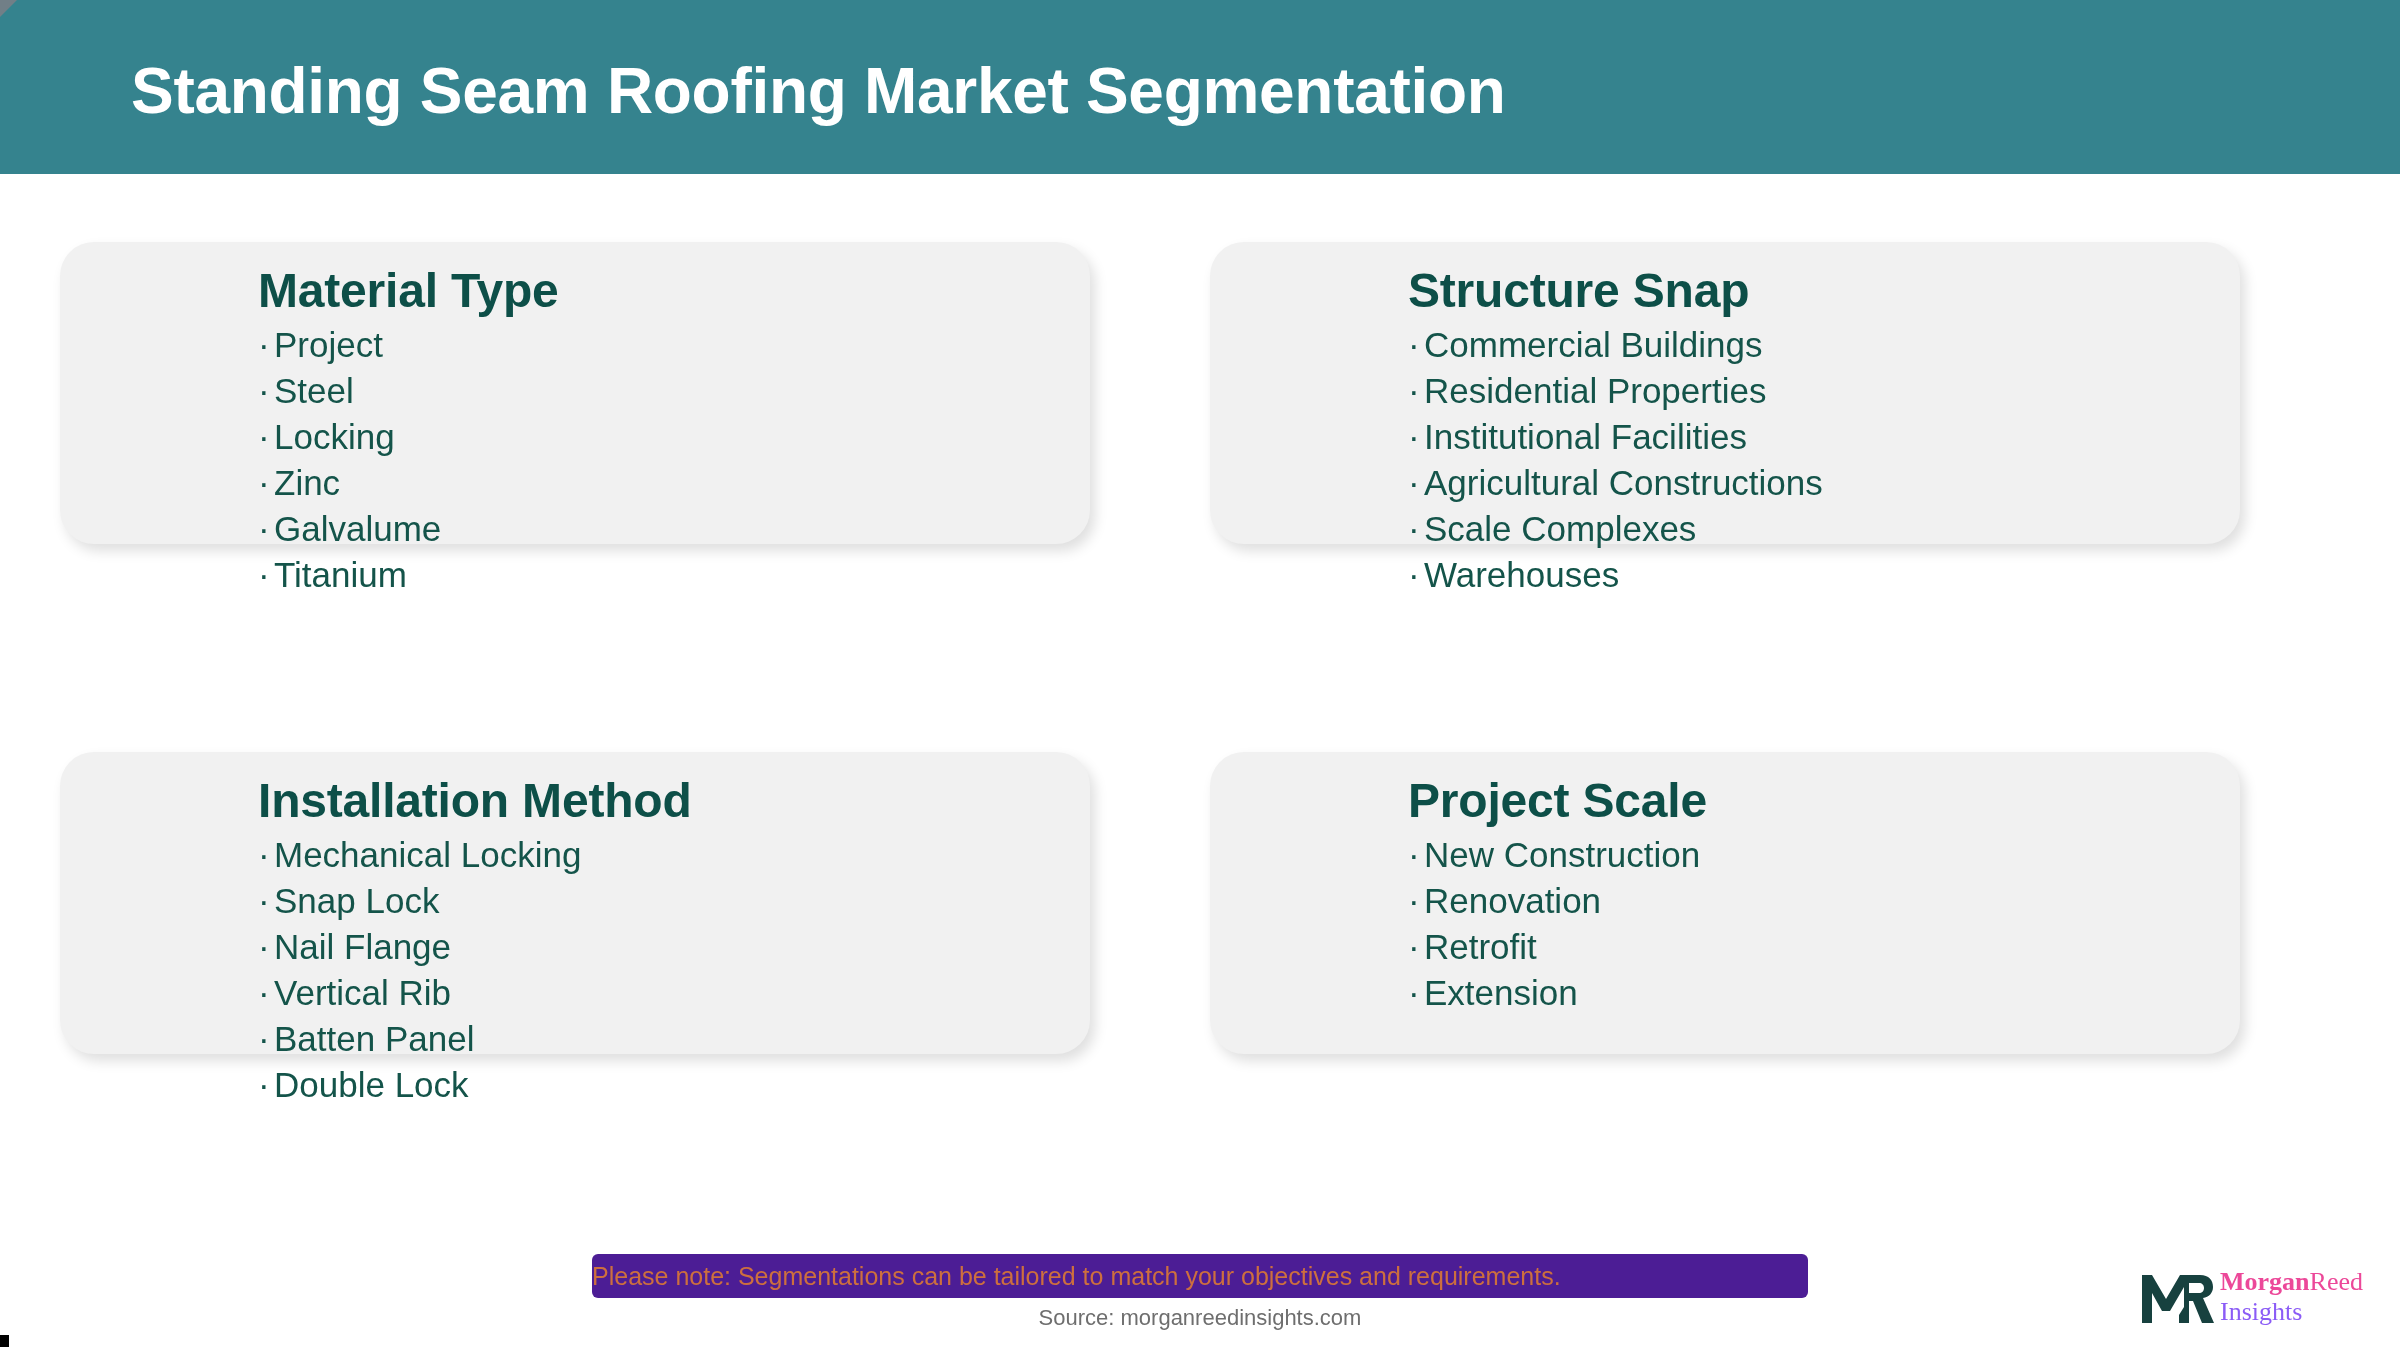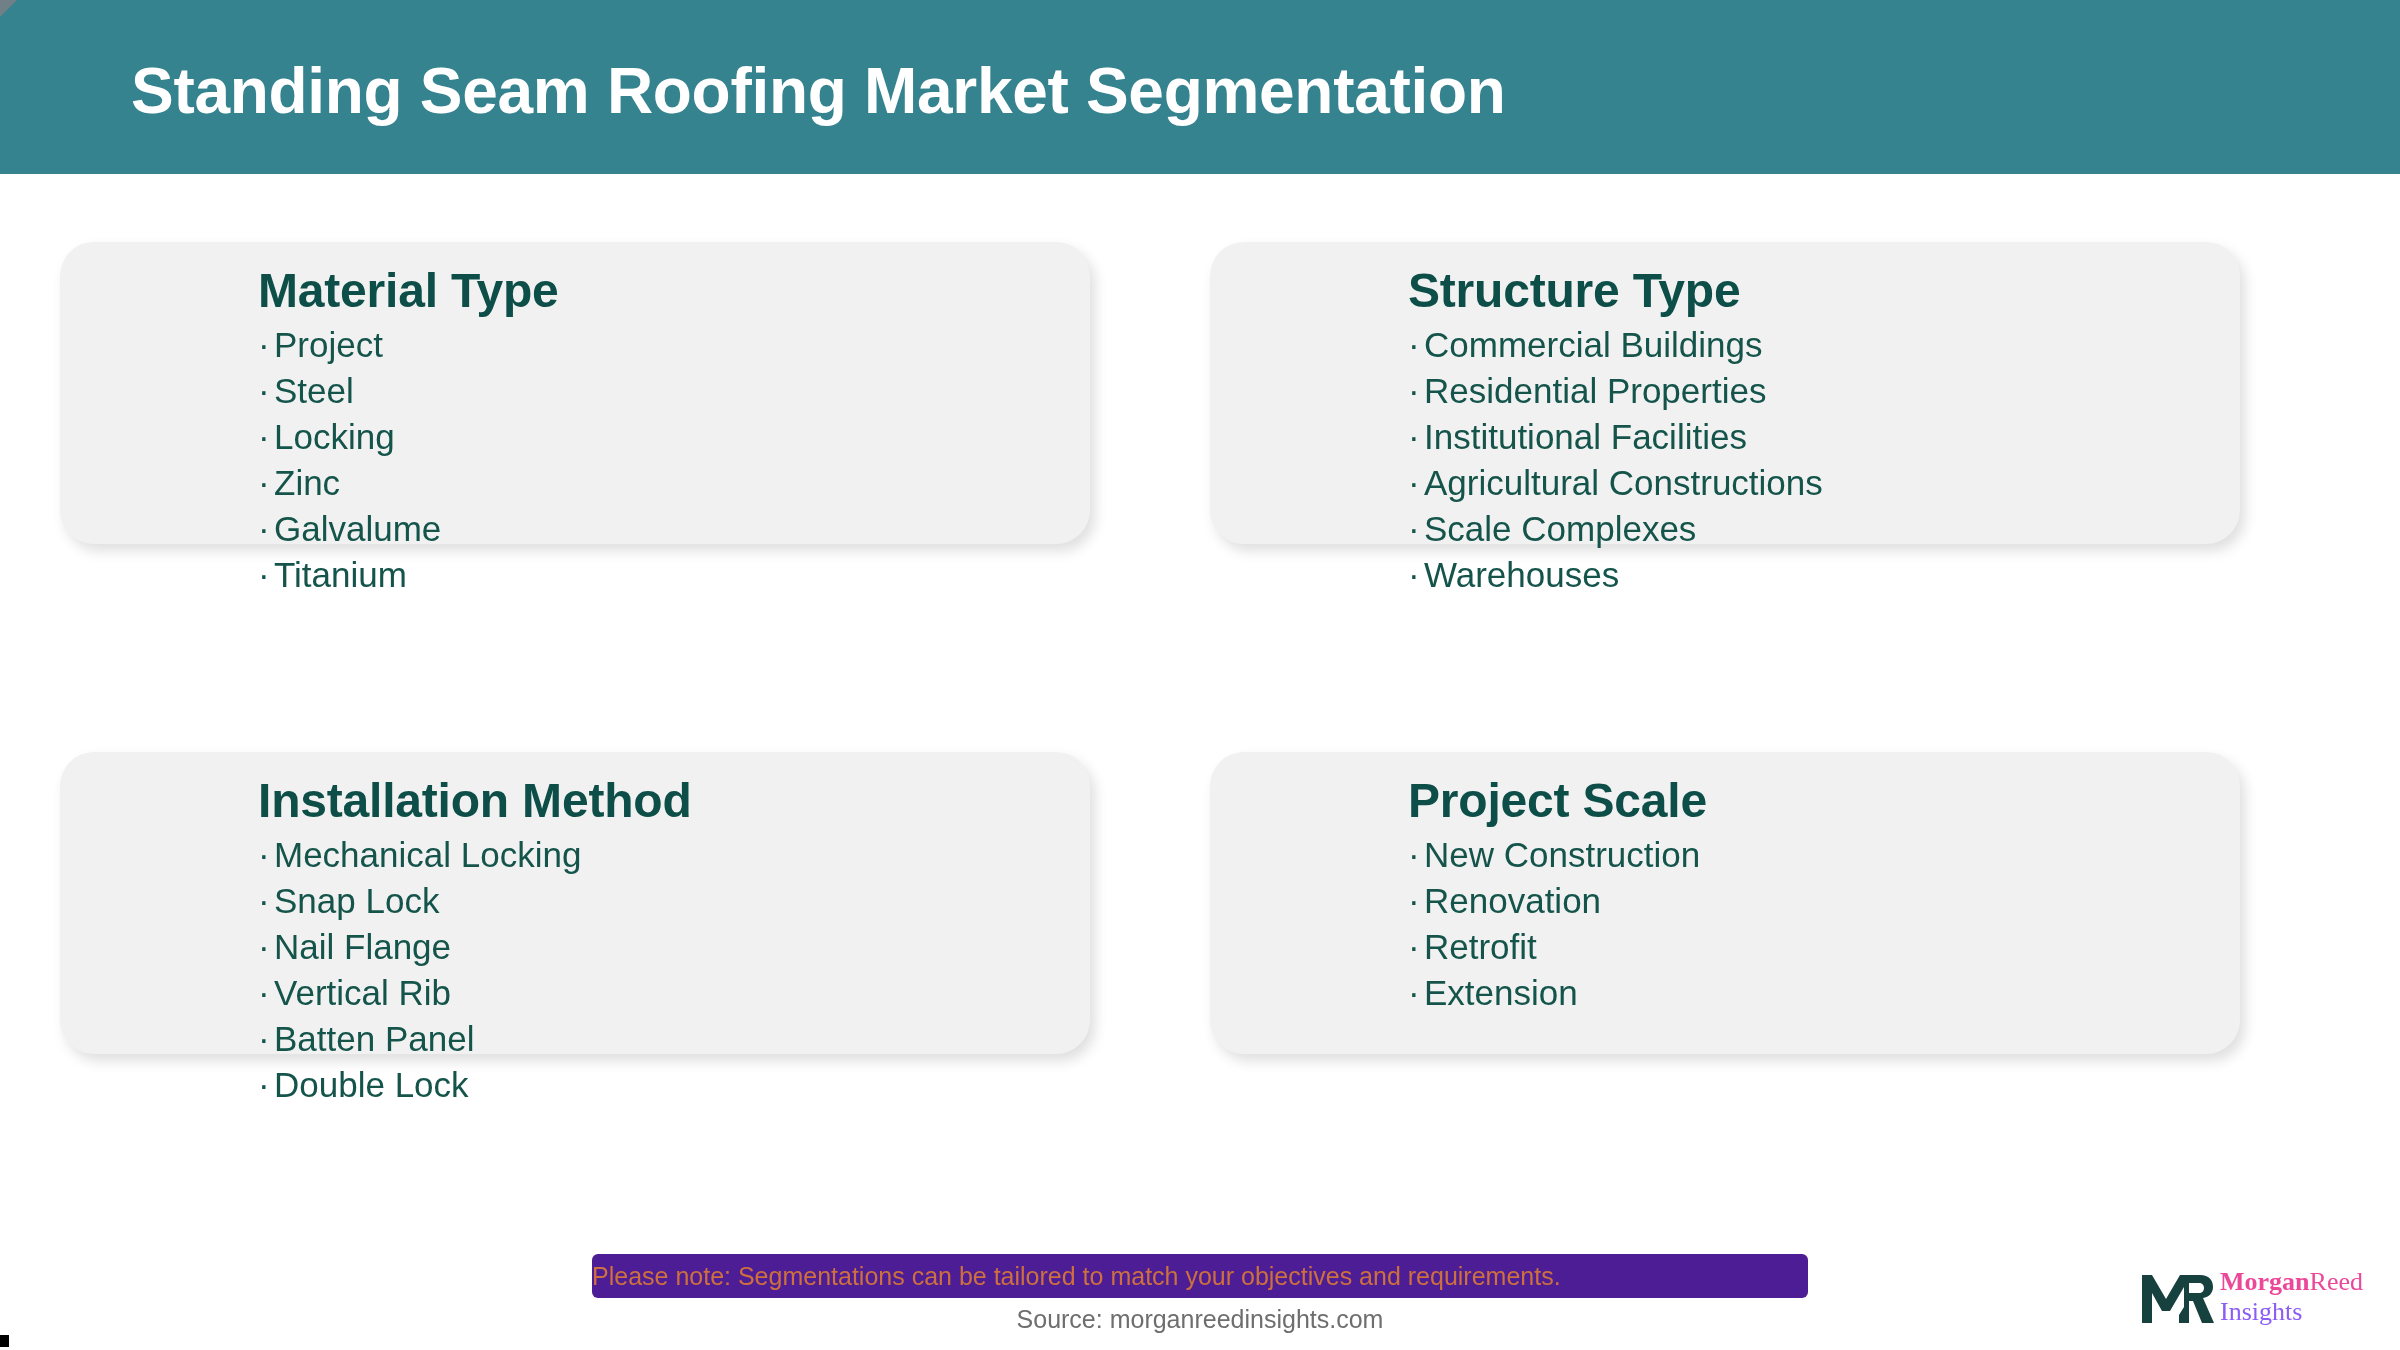--- a/index.html
+++ b/index.html
@@ -123,21 +123,21 @@
     font-size: 25px;
     color: #cd6f3e;
     white-space: nowrap;
   }
   .source-text {
     position: absolute;
     left: 0;
     top: 1305px;
     width: 2400px;
     text-align: center;
-    font-size: 25px;
+    font-size: 22px;
     color: #6e6e6e;
   }
 
   
   .logo {
     position: absolute;
     left: 2140px;
     top: 1267px;
     width: 230px;
     height: 66px;
@@ -180,21 +180,21 @@
         <li><span class="bullet-dot">·</span><span>Locking</span></li>
         <li><span class="bullet-dot">·</span><span>Zinc</span></li>
         <li><span class="bullet-dot">·</span><span>Galvalume</span></li>
         <li><span class="bullet-dot">·</span><span>Titanium</span></li>
       </ul>
     </div>
   </div>
 
   <div class="card card-2">
     <div class="card-inner">
-      <div class="card-title">Structure Type</div>
+      <div class="card-title">Structure Snap</div>
       <ul class="card-list">
         <li><span class="bullet-dot">·</span><span>Commercial Buildings</span></li>
         <li><span class="bullet-dot">·</span><span>Residential Properties</span></li>
         <li><span class="bullet-dot">·</span><span>Institutional Facilities</span></li>
         <li><span class="bullet-dot">·</span><span>Agricultural Constructions</span></li>
         <li><span class="bullet-dot">·</span><span>Scale Complexes</span></li>
         <li><span class="bullet-dot">·</span><span>Warehouses</span></li>
       </ul>
     </div>
   </div>

